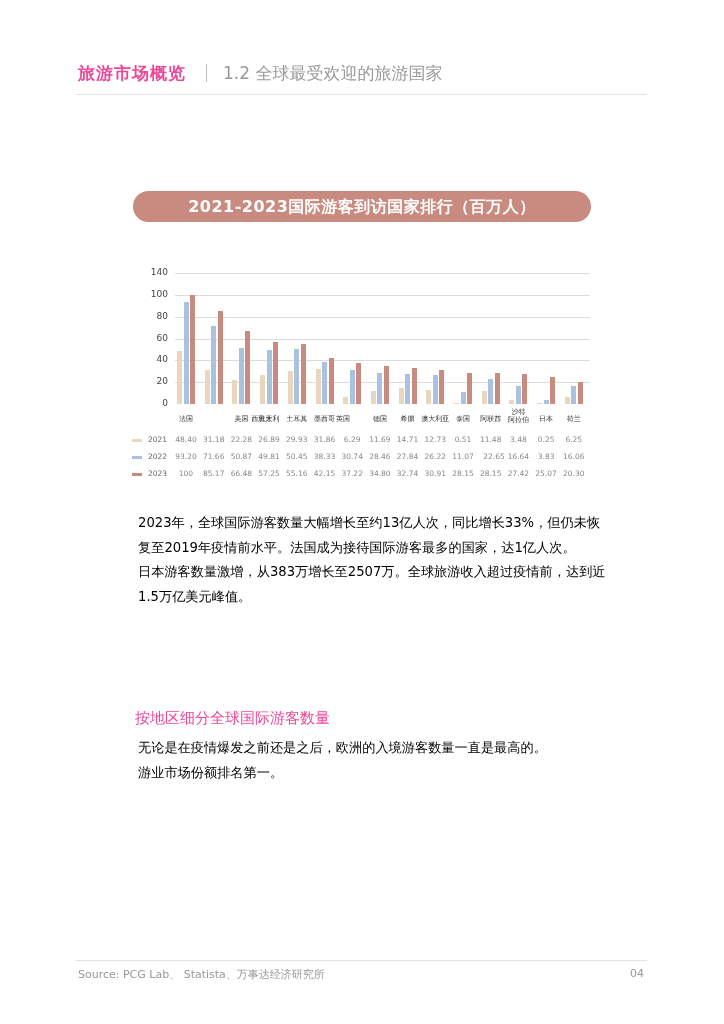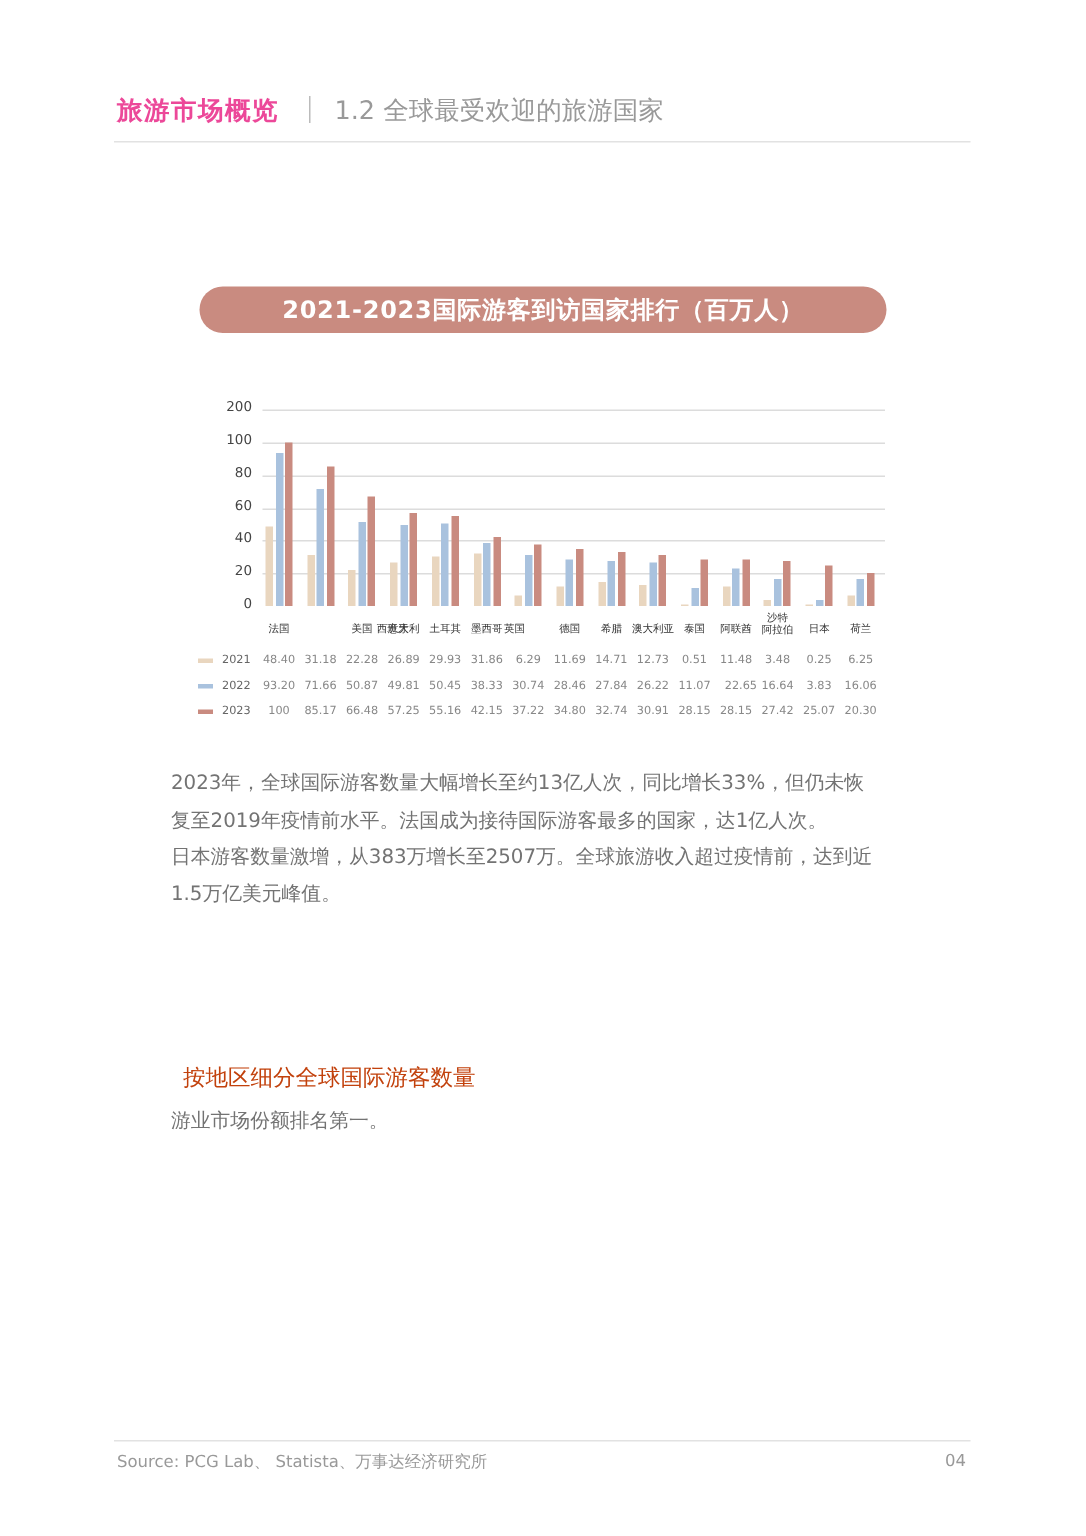--- a/index.html
+++ b/index.html
@@ -16,22 +16,22 @@
 
   .chart { position:absolute; left:130px; top:262px; width:470px; height:225px; }
   .ytick { position:absolute; left:0; width:38px; text-align:right; font-size:9px; color:#444; }
   .gridline { position:absolute; left:45px; width:415px; height:1px; background:#dcdcdc; }
   .bar { position:absolute; width:5px; }
   .cat { position:absolute; font-size:7px; color:#333; text-align:center; width:28px; line-height:8px; }
   .row-label { position:absolute; left:18px; font-size:7.5px; color:#666; }
   .swatch { position:absolute; left:2px; width:10px; height:3px; }
   .cell { position:absolute; width:28px; text-align:center; font-size:7.5px; color:#888; }
 
-  .para { position:absolute; left:114px; width:470px; font-size:13.2px; line-height:24.5px; color:#737373; }
-  .h2 { position:absolute; left:122px; top:709px; font-size:15px; color:#c2410c; }
+  .para { position:absolute; left:138px; width:470px; font-size:13.2px; line-height:24.5px; color:#000000; }
+  .h2 { position:absolute; left:135px; top:709px; font-size:15px; color:#ec4899; }
   .footer-rule { position:absolute; left:76px; top:960px; width:571px; height:1px; background:#e2e2e2; }
   .footer-src { position:absolute; left:78px; top:967px; font-size:11px; color:#999; }
   .page-num { position:absolute; right:80px; top:967px; font-size:11px; color:#999; }
 </style>
 </head>
 <body>
 
 <div class="header">
   <span class="section">旅游市场概览</span><span class="sep"></span><span class="sub">1.2 全球最受欢迎的旅游国家</span>
 </div>
@@ -45,21 +45,21 @@
     <div class="ytick" style="top: 114.167px;">20</div>
     <div class="gridline" style="top: 98.3333px;"></div>
     <div class="ytick" style="top: 92.3333px;">40</div>
     <div class="gridline" style="top: 76.5px;"></div>
     <div class="ytick" style="top: 70.5px;">60</div>
     <div class="gridline" style="top: 54.6667px;"></div>
     <div class="ytick" style="top: 48.6667px;">80</div>
     <div class="gridline" style="top: 32.8333px;"></div>
     <div class="ytick" style="top: 26.8333px;">100</div>
     <div class="gridline" style="top: 11px;"></div>
-    <div class="ytick" style="top: 5px;">200</div>
+    <div class="ytick" style="top: 5px;">140</div>
     <div class="bar" style="left: 47px; top: 89.1633px; height: 52.8367px; background: rgb(233, 214, 191);"></div>
     <div class="bar" style="left: 53.5px; top: 40.2567px; height: 101.743px; background: rgb(169, 194, 222);"></div>
     <div class="bar" style="left: 60px; top: 32.8333px; height: 109.167px; background: rgb(201, 139, 128);"></div>
     <div class="cat" style="left: 42px; top: 153px;">
       <div>法国</div>
     </div>
     <div class="bar" style="left: 74.7px; top: 107.962px; height: 34.0382px; background: rgb(233, 214, 191);"></div>
     <div class="bar" style="left: 81.2px; top: 63.7712px; height: 78.2288px; background: rgb(169, 194, 222);"></div>
     <div class="bar" style="left: 87.7px; top: 49.0228px; height: 92.9772px; background: rgb(201, 139, 128);"></div>
     <div class="cat" style="left: 69.7px; top: 153px; margin-left: 48px;">
@@ -199,18 +199,19 @@
 
 <div class="para" style="top:511px;">
   <div>2023年，全球国际游客数量大幅增长至约13亿人次，同比增长33%，但仍未恢</div>
   <div>复至2019年疫情前水平。法国成为接待国际游客最多的国家，达1亿人次。</div>
   <div>日本游客数量激增，从383万增长至2507万。全球旅游收入超过疫情前，达到近</div>
   <div>1.5万亿美元峰值。</div>
 </div>
 
 <div class="h2">按地区细分全球国际游客数量</div>
 <div class="para" style="top:736px;">
+  <div>无论是在疫情爆发之前还是之后，欧洲的入境游客数量一直是最高的。</div>
   <div>游业市场份额排名第一。</div>
 </div>
 
 <div class="footer-rule"></div>
 <div class="footer-src">Source: PCG Lab、 Statista、万事达经济研究所</div>
 <div class="page-num">04</div>
 
 </body></html>

